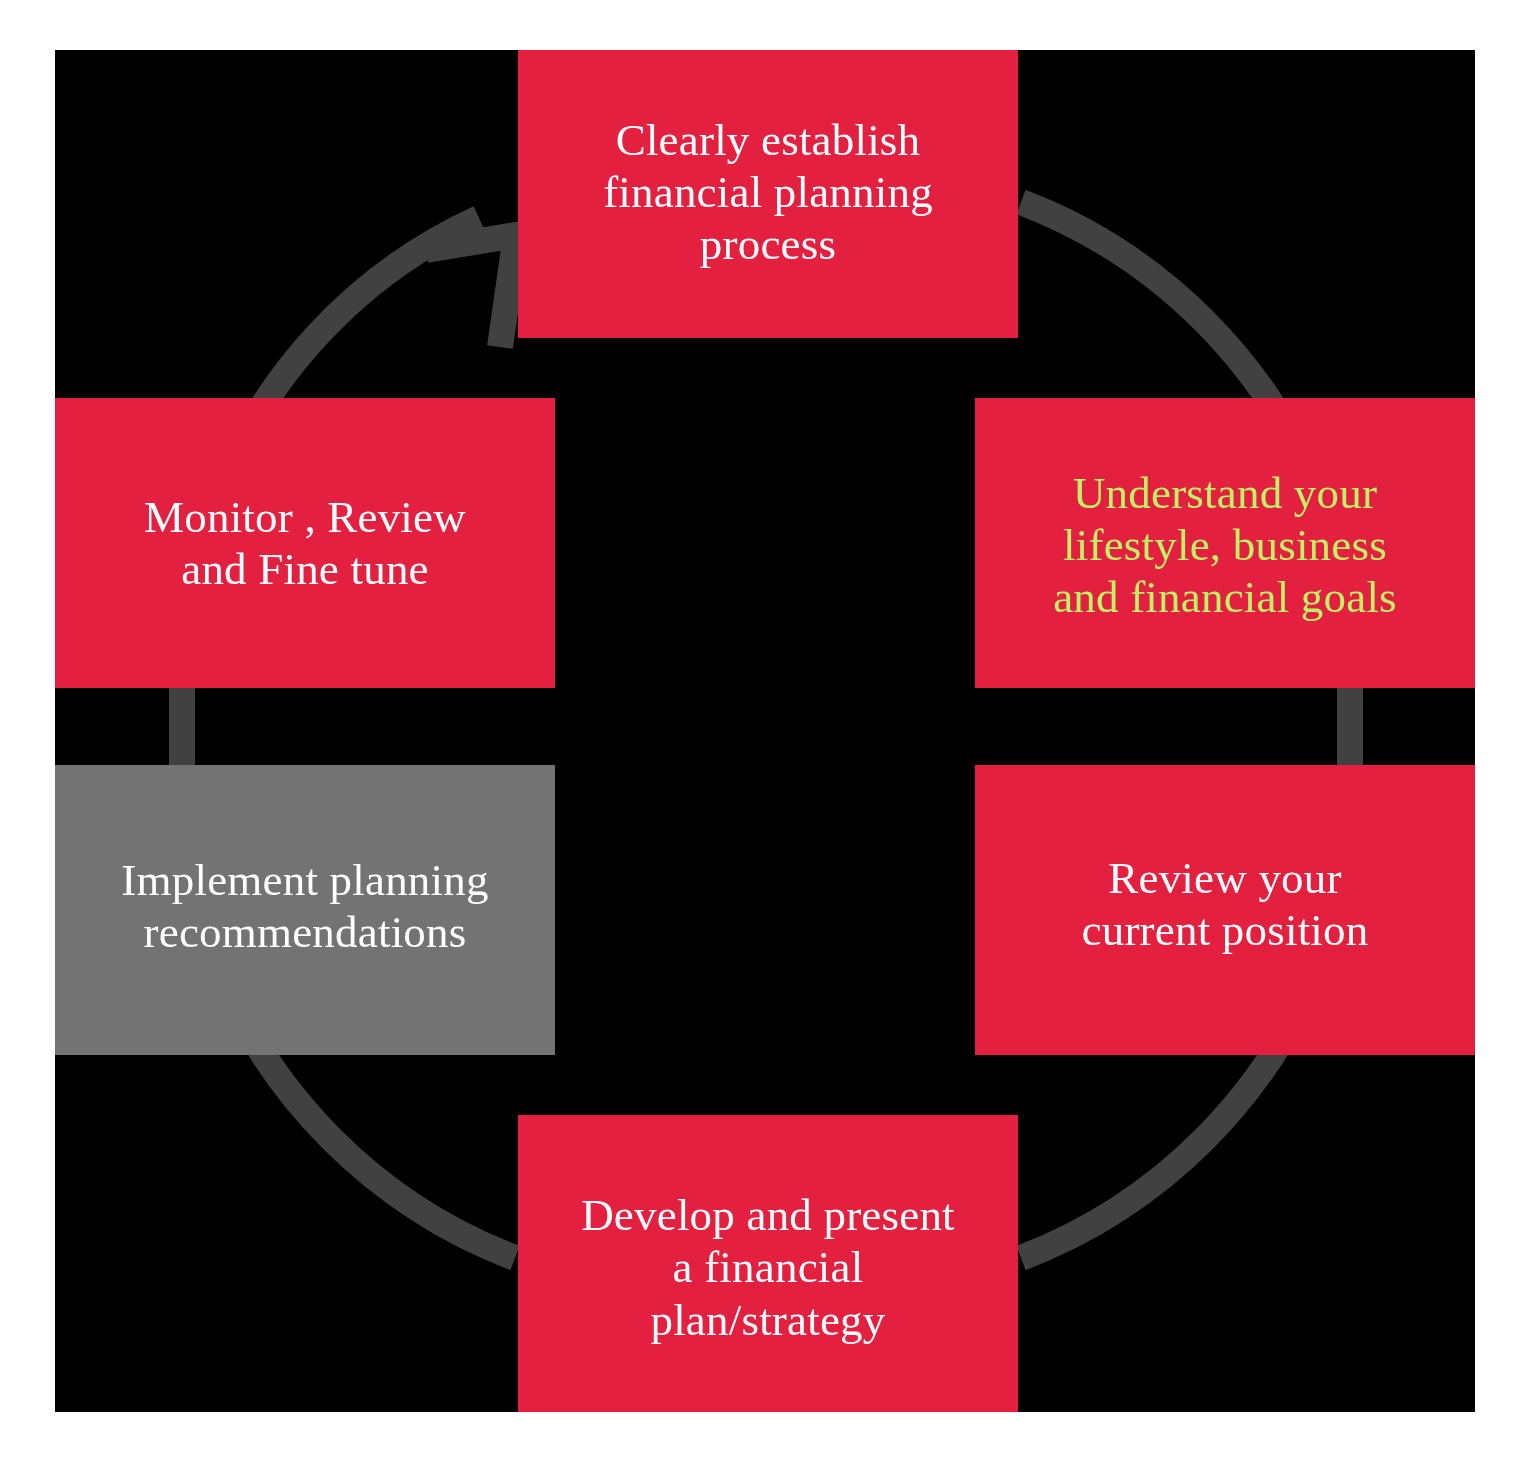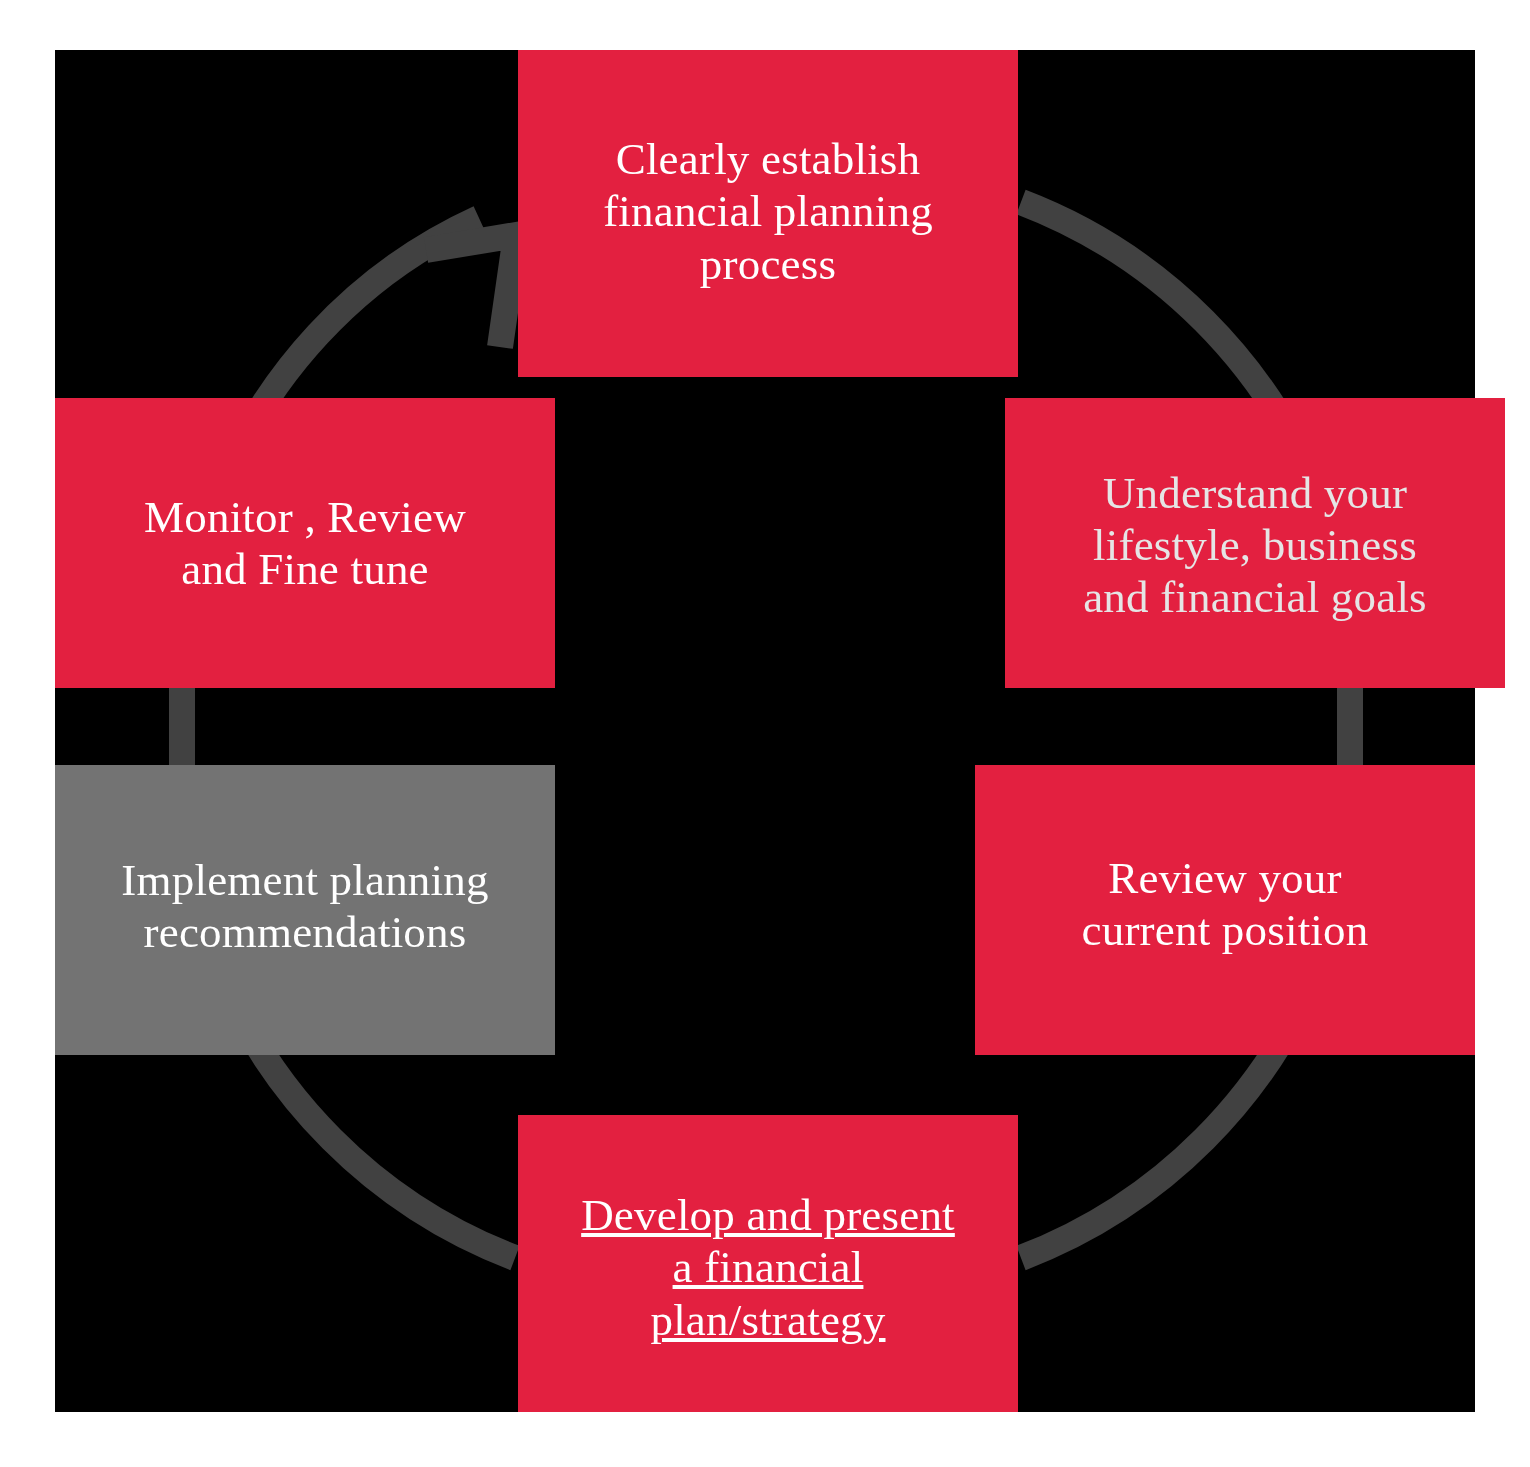--- a/index.html
+++ b/index.html
@@ -51,21 +51,21 @@
     white-space: pre-line;
     padding: 0 10px;
   }
 
   
 
   #node-establish {
     left: 463px;
     top: 0px;
     width: 500px;
-    height: 327px;
+    height: 288px;
     font-size: 45px;
   }
   #node-establish .node-label { transform: translateY(-2px); }
 
   #node-understand {
     left: 920px;
     top: 348px;
     width: 500px;
     height: 290px;
     font-size: 45px;
@@ -81,21 +81,21 @@
   }
   #node-review-position .node-label { transform: translateY(-6px); }
 
   #node-develop {
     left: 463px;
     top: 1065px;
     width: 500px;
     height: 297px;
     font-size: 45px;
   }
-  #node-develop .node-label { transform: translateY(4px); text-decoration: underline; }
+  #node-develop .node-label { transform: translateY(4px); }
 
   #node-implement {
     left: 0px;
     top: 715px;
     width: 500px;
     height: 290px;
     font-size: 45px;
   }
   #node-implement .node-label { transform: translateY(-4px); }
 
@@ -129,21 +129,21 @@
 
     <path d="M 371 200 L 461 185 L 445 297" fill="none" stroke="#414141" stroke-width="26" stroke-linecap="butt" stroke-linejoin="miter"></path>
   </svg>
 
   <div class="node-box" id="node-establish" style="background: rgb(227, 32, 64); color: rgb(255, 255, 255);">
     <span class="node-label">Clearly establish
 financial planning
 process</span>
   </div>
 
-  <div class="node-box" id="node-understand" style="background: rgb(227, 32, 64); color: #e5e5e5; margin-left: 30px;">
+  <div class="node-box" id="node-understand" style="background: rgb(227, 32, 64); color: #bef264;">
     <span class="node-label">Understand your
 lifestyle, business
 and financial goals</span>
   </div>
 
   <div class="node-box" id="node-review-position" style="background: rgb(227, 32, 64); color: rgb(255, 255, 255);">
     <span class="node-label">Review your
 current position</span>
   </div>
 

